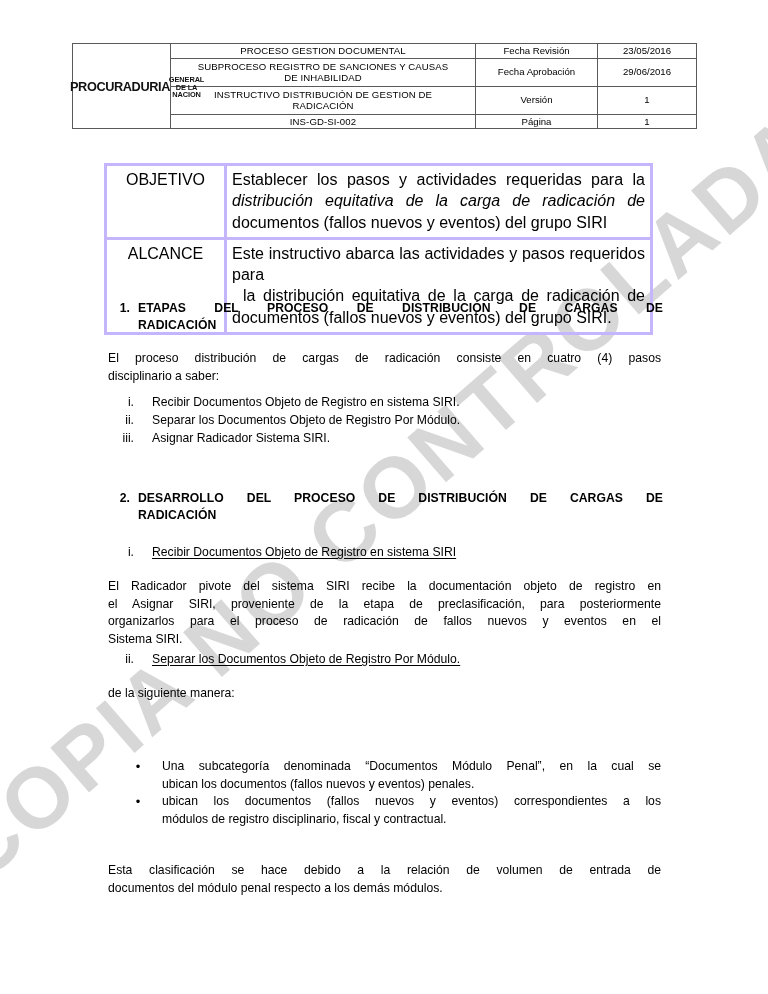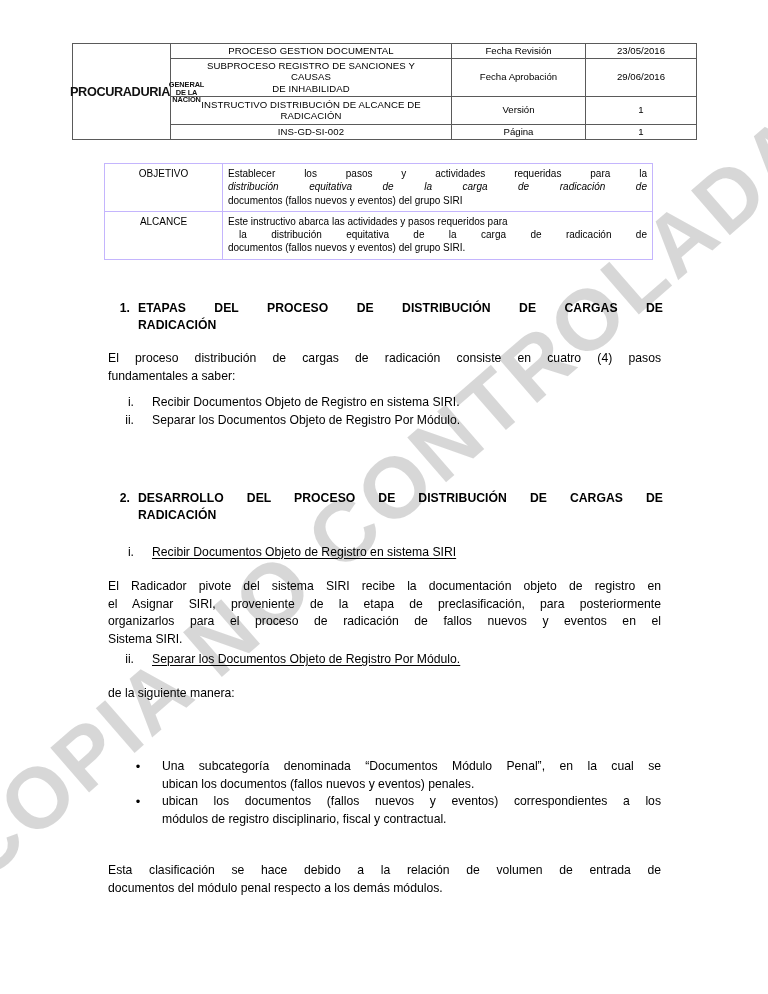--- a/index.html
+++ b/index.html
@@ -53,21 +53,21 @@
   .header-table {
     position: absolute;
     left: 72px;
     top: 43px;
     width: 625px;
     border-collapse: collapse;
     table-layout: fixed;
   }
   .header-table td {
     border: 1px solid #5a5a5a;
-    padding: 1px 19px;
+    padding: 1px 13px;
     font-size: 9.6px;
     text-align: center;
     vertical-align: middle;
     line-height: 1.22;
   }
   .logo-cell {
     width: 93px;
     padding: 2px 2px 1px 2px !important;
     vertical-align: middle;
   }
@@ -109,22 +109,22 @@
   
   .oa-table {
     position: absolute;
     left: 104px;
     top: 163px;
     width: 549px;
     border-collapse: collapse;
     table-layout: fixed;
   }
   .oa-table td {
-    border: 1px solid #c4b5fd;
-    font-size: 10px;
+    border: 3px solid #c4b5fd;
+    font-size: 16px;
     line-height: 1.33;
     vertical-align: top;
     padding: 3px 5px 4px 5px;
   }
   .oa-key {
     width: 107px;
     text-align: center;
     vertical-align: top;
   }
   .oa-val {
@@ -288,21 +288,21 @@
           <td class="hdr-main">
             <span>SUBPROCESO  REGISTRO DE SANCIONES Y CAUSAS</span>
             <br>
             <span>DE INHABILIDAD</span>
           </td>
           <td class="col-label">Fecha Aprobación</td>
           <td class="col-value">29/06/2016</td>
         </tr>
         <tr class="row-tall">
           <td class="hdr-main">
-            <span>INSTRUCTIVO DISTRIBUCIÓN DE ALCANCE DE</span>
+            <span>INSTRUCTIVO DISTRIBUCIÓN DE GESTION DE</span>
             <br>
             <span>RADICACIÓN</span>
           </td>
           <td class="col-label">Versión</td>
           <td class="col-value">1</td>
         </tr>
         <tr>
           <td class="hdr-main">INS-GD-SI-002</td>
           <td class="col-label">Página</td>
           <td class="col-value">1</td>
@@ -334,31 +334,35 @@
     <div class="sec-heading" style="left:108px; top:300px; width:555px;">
       <span class="num">1.</span>
       <span class="txt">
         <span class="l1">ETAPAS DEL PROCESO DE DISTRIBUCIÓN DE CARGAS DE</span>
         <span class="l2">RADICACIÓN</span>
       </span>
     </div>
 
     <div class="para" style="left:108px; top:350px; width:553px;">
       <span class="just">El proceso distribución de cargas de radicación consiste en cuatro (4) pasos</span>
-      <span class="last">fundamentales a saber:</span>
+      <span class="last">disciplinario a saber:</span>
     </div>
 
     <div class="roman-list" style="left:108px; top:393px; width:545px;">
       <div class="roman-item">
         <span class="rn">i.</span>
         <span class="rt">Recibir Documentos Objeto de Registro en sistema SIRI.</span>
       </div>
       <div class="roman-item">
         <span class="rn">ii.</span>
         <span class="rt">Separar los Documentos Objeto de Registro Por Módulo.</span>
+      </div>
+      <div class="roman-item">
+        <span class="rn">iii.</span>
+        <span class="rt">Asignar Radicador Sistema SIRI.</span>
       </div>
     </div>
 
     <div class="sec-heading" style="left:108px; top:490px; width:555px;">
       <span class="num">2.</span>
       <span class="txt">
         <span class="l1">DESARROLLO DEL PROCESO DE DISTRIBUCIÓN DE CARGAS DE</span>
         <span class="l2">RADICACIÓN</span>
       </span>
     </div>

